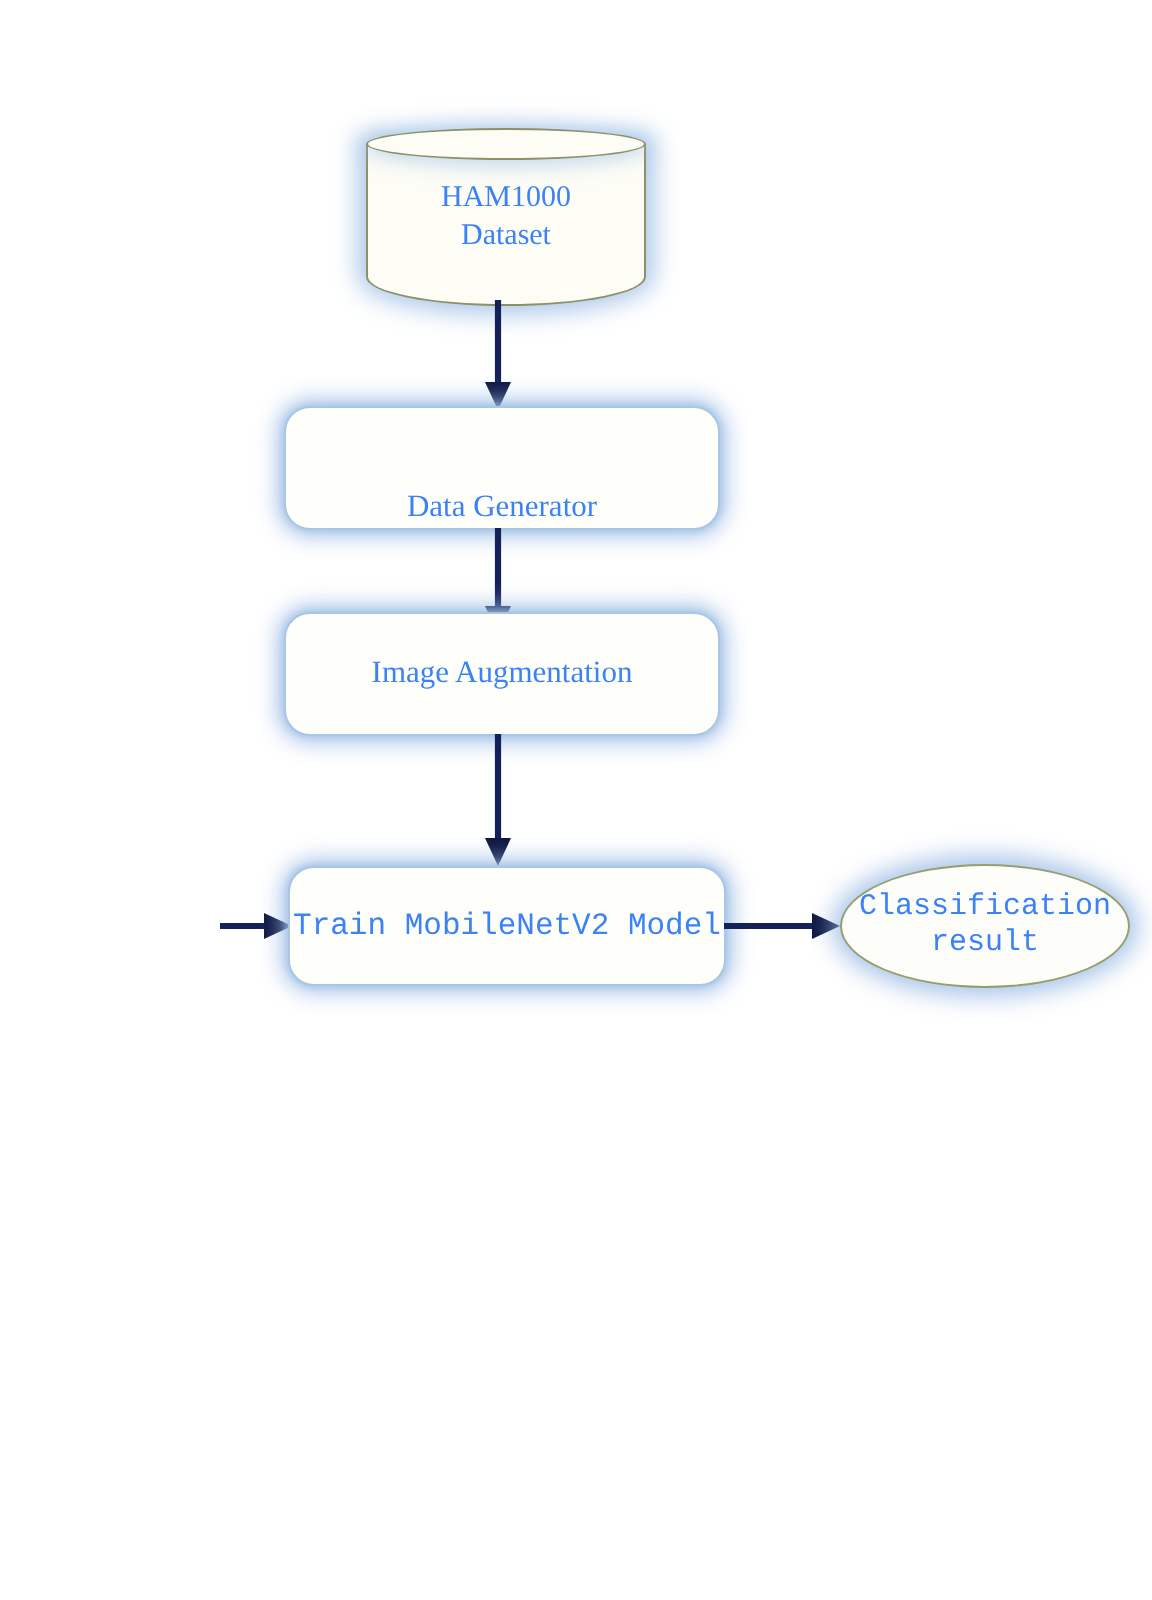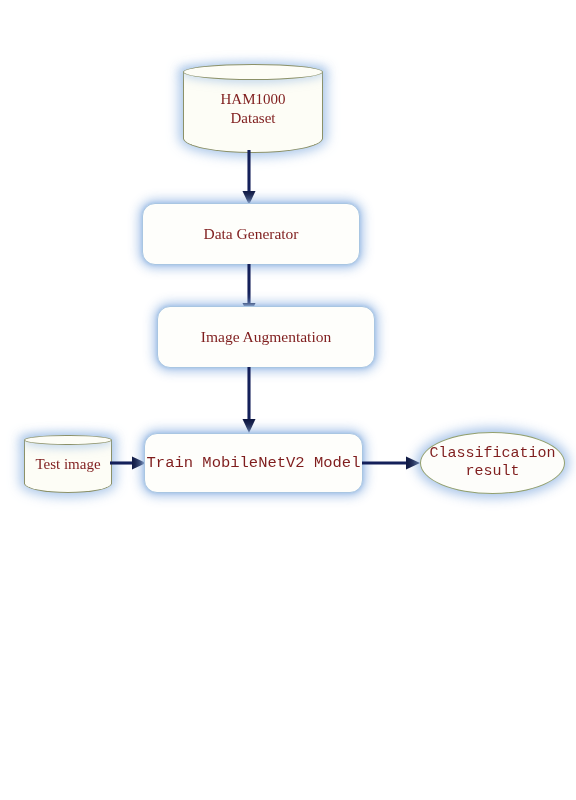--- a/index.html
+++ b/index.html
@@ -24,21 +24,21 @@
   }
 
   .node {
     position: absolute;
     box-sizing: border-box;
     display: flex;
     align-items: center;
     justify-content: center;
     text-align: center;
     line-height: 1.22;
-    color: #7f1d1d;
+    color: #3b82f6;
     background: #fdfdfa;
   }
 
   
   .proc {
     border: 1.6px solid #a9c6e2;
     border-radius: 13px;
     background: #fefefb;
     box-shadow: 0 0 11px 3px rgba(150,185,228,0.85),
                 0 0 3px 1px rgba(170,200,235,0.6);
@@ -127,45 +127,38 @@
         <div>Dataset</div>
       </div>
     </div>
   </div>
 
   <svg class="arrow-svg" style="left:232px; top:150px; width:36px; height:58px;" viewBox="0 0 36 58">
     <line class="arrow-line" x1="17" y1="0" x2="17" y2="45"></line>
     <polygon class="arrow-head" points="17,55 10.5,41 23.5,41"></polygon>
   </svg>
 
-  <div class="node proc" style="left:142px; top:203px; width:218px; height:62px;">
+  <div class="node proc" style="left:142px; top:203px; width:218px; height:62px;align-items:flex-end;">
     <span>Data Generator</span>
   </div>
 
   <svg class="arrow-svg" style="left:232px; top:264px; width:36px; height:56px;" viewBox="0 0 36 56">
     <line class="arrow-line" x1="17" y1="0" x2="17" y2="43"></line>
     <polygon class="arrow-head" points="17,53 10.5,39 23.5,39"></polygon>
   </svg>
 
-  <div class="node proc" style="left:157px; top:306px; width:218px; height:62px;">
+  <div class="node proc" style="left:142px; top:306px; width:218px; height:62px;">
     <span>Image Augmentation</span>
   </div>
 
   <svg class="arrow-svg" style="left:232px; top:367px; width:36px; height:70px;" viewBox="0 0 36 70">
     <line class="arrow-line" x1="17" y1="0" x2="17" y2="56"></line>
     <polygon class="arrow-head" points="17,66 10.5,52 23.5,52"></polygon>
   </svg>
 
-  <div class="node cyl" style="left:24px; top:435px; width:88px; height:58px;">
-    <div class="cyl-body"></div>
-    <div class="cyl-top"></div>
-    <div class="cyl-label">
-      <span>Test image</span>
-    </div>
-  </div>
 
   <svg class="arrow-svg" style="left:110px; top:446px; width:40px; height:36px;" viewBox="0 0 40 36">
     <line class="arrow-line" x1="0" y1="17" x2="26" y2="17"></line>
     <polygon class="arrow-head" points="36,17 22,10.5 22,23.5"></polygon>
   </svg>
 
   <div class="node proc" style="left:144px; top:433px; width:219px; height:60px;font-family:Liberation Mono, monospace;">
     <span>Train MobileNetV2  Model</span>
   </div>
 

